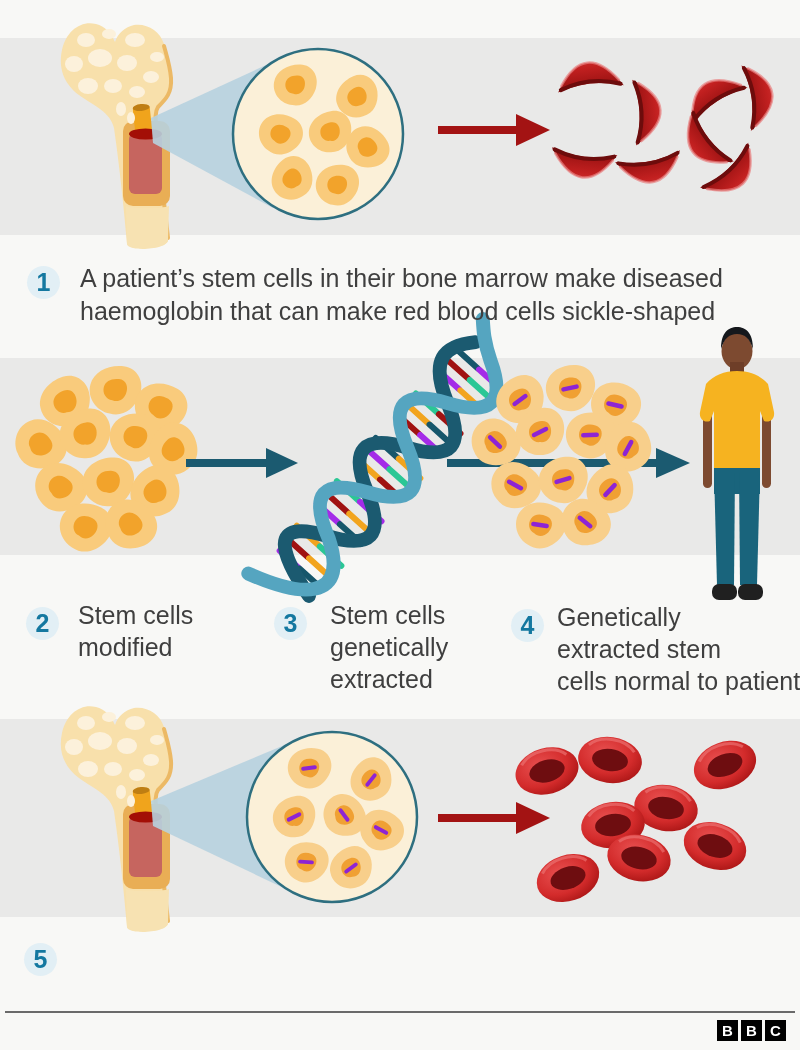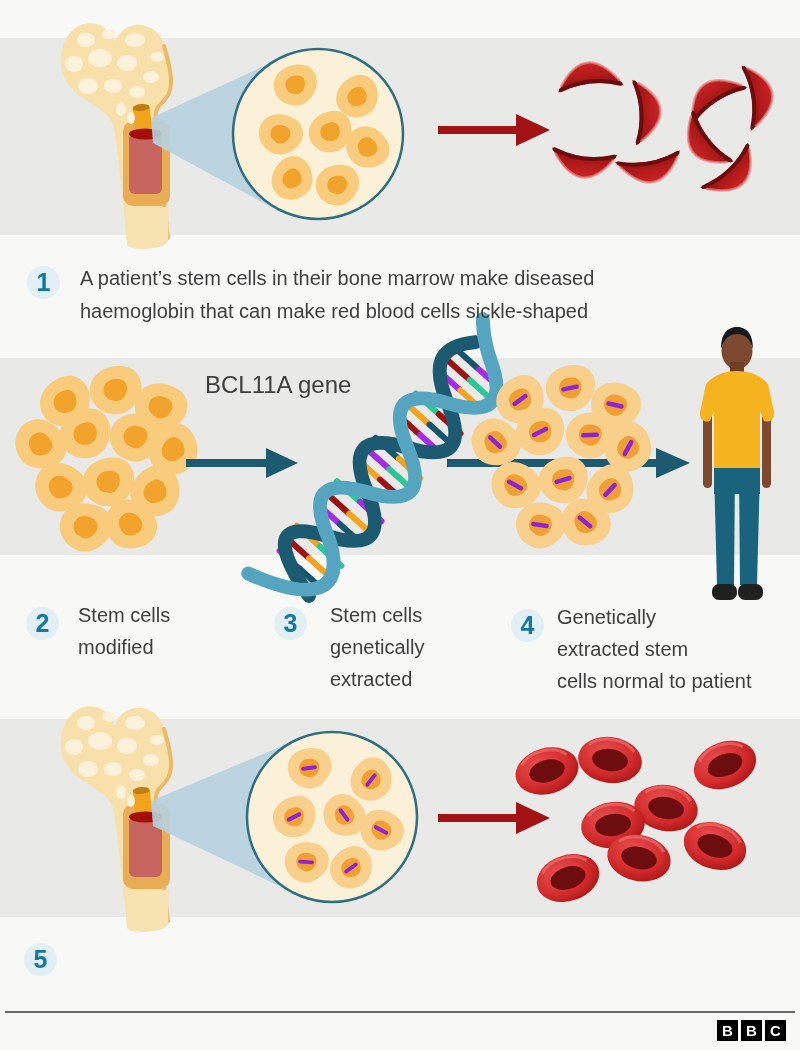--- a/index.html
+++ b/index.html
@@ -2,21 +2,21 @@
 <html><head>
 <meta charset="utf-8">
 <style>
   html,body{margin:0;padding:0;}
   body{width:800px;height:1050px;font-family:"Liberation Sans",sans-serif;}
   .canvas{position:relative;width:800px;height:1050px;background:#F8F8F6;overflow:hidden;}
   .art{position:absolute;left:0;top:0;}
   .badge{position:absolute;width:33px;height:33px;border-radius:50%;background:#E2EFF5;
          color:#1478A0;font-weight:700;font-size:25px;display:flex;align-items:center;
          justify-content:center;}
-  .steptext{position:absolute;font-size:20px;line-height:32px;color:#3F3F3F;white-space:nowrap;}
+  .steptext{position:absolute;font-size:25px;line-height:32px;color:#3F3F3F;white-space:nowrap;}
   .b1{left:27px;top:266px;} .t1{left:80px;top:262px;line-height:33px;}
   .b2{left:26px;top:607px;} .t2{left:78px;top:599px;}
   .b3{left:274px;top:607px;} .t3{left:330px;top:599px;}
   .b4{left:511px;top:609px;} .t4{left:557px;top:601px;}
   .b5{left:24px;top:943px;} .t5{left:78px;top:941px;}
   .dna-label{position:absolute;left:205px;top:369px;font-size:24px;line-height:32px;
              color:#3F3F3F;white-space:nowrap;}
   .divider{position:absolute;left:5px;top:1011px;width:790px;height:2px;background:#6A6A6A;}
   .bbc{position:absolute;left:717px;top:1020px;display:flex;gap:3px;}
   .bbc .sq{width:21px;height:21px;background:#000;color:#FFF;font-weight:700;font-size:15px;
@@ -226,21 +226,20 @@
     <use href="#rbc" transform="translate(725,765) rotate(-20)"></use>
     <use href="#rbc" transform="translate(666,808) rotate(10)"></use>
     <use href="#rbc" transform="translate(613,825) rotate(-8)"></use>
     <use href="#rbc" transform="translate(715,846) rotate(18)"></use>
     <use href="#rbc" transform="translate(639,858) rotate(12)"></use>
     <use href="#rbc" transform="translate(568,878) rotate(-18)"></use>
   </g>
 </svg>
 
 <div class="dna-label">
-  <div>BCL11A gene</div>
 </div>
 
 <div class="badge b1">1</div>
 <div class="steptext t1">
   <div>A patient’s stem cells in their bone marrow make diseased</div>
   <div>haemoglobin that can make red blood cells sickle-shaped</div>
 </div>
 
 <div class="badge b2">2</div>
 <div class="steptext t2">

